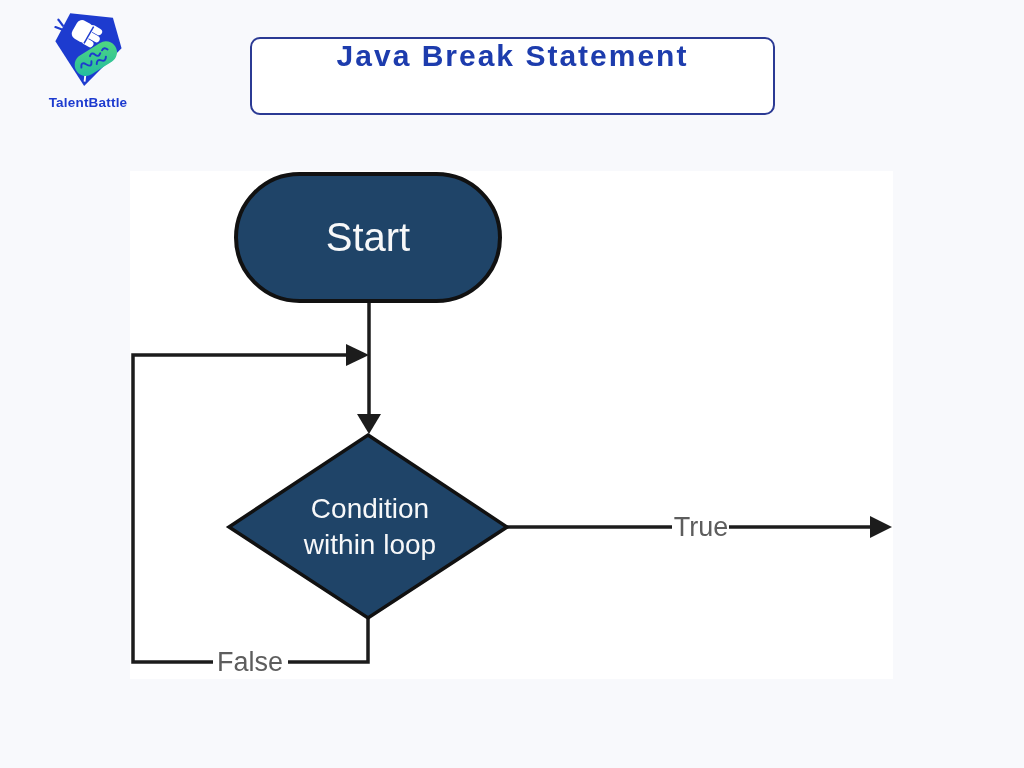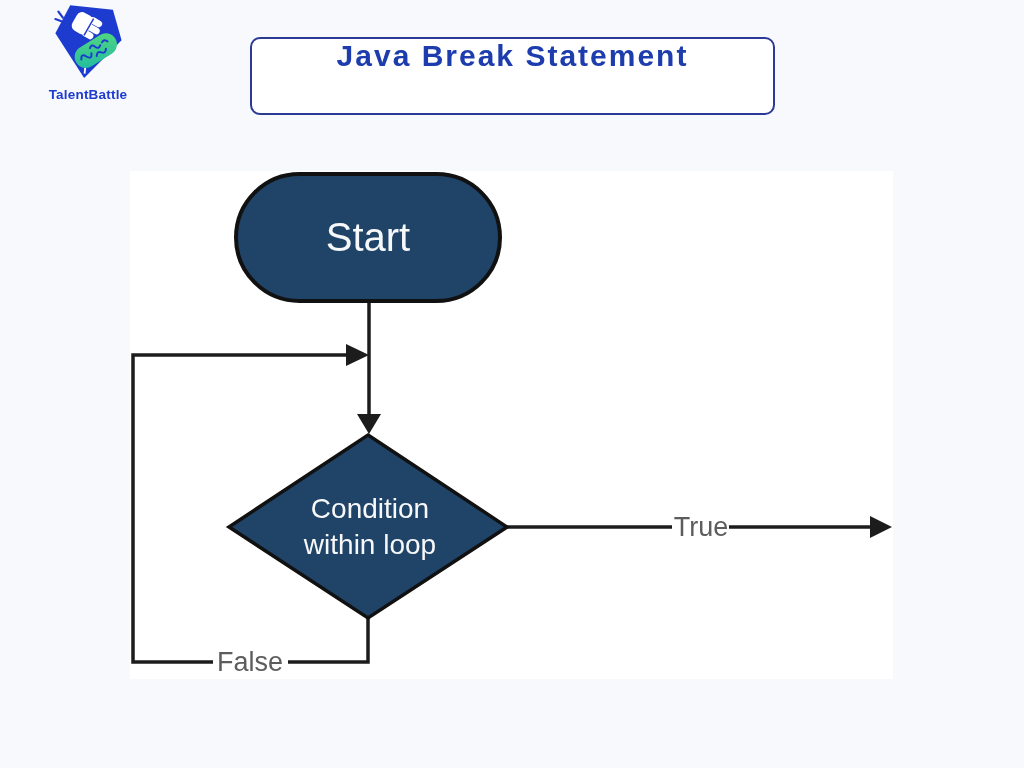--- a/index.html
+++ b/index.html
@@ -7,21 +7,21 @@
     width: 1024px; height: 768px;
     background: #f8f9fc;
     position: relative;
     overflow: hidden;
     font-family: "Liberation Sans", sans-serif;
   }
 
   
   .logo-wrap {
     position: absolute;
-    left: 36px; top: 2px;
+    left: 36px; top: 10px;
     width: 104px;
     text-align: center;
   }
   .logo-shield { width: 74px; height: 80px; display: inline-block; }
   .brand-name {
     margin-top: 1px;
     font-size: 13.5px;
     font-weight: bold;
     letter-spacing: 0.2px;
     color: #1d3bcf;

